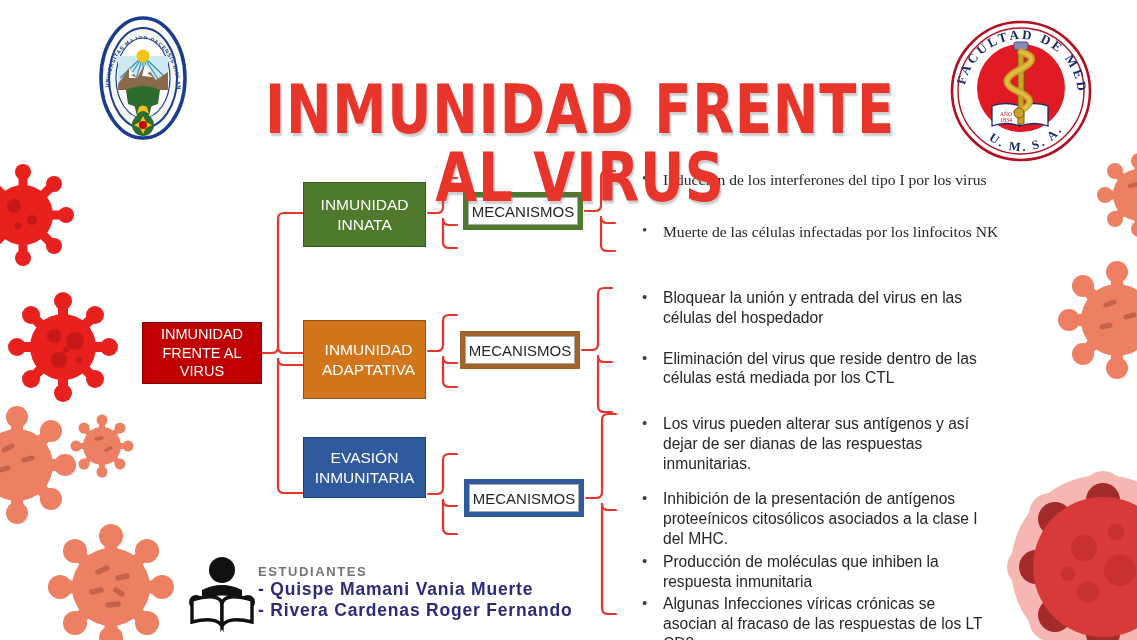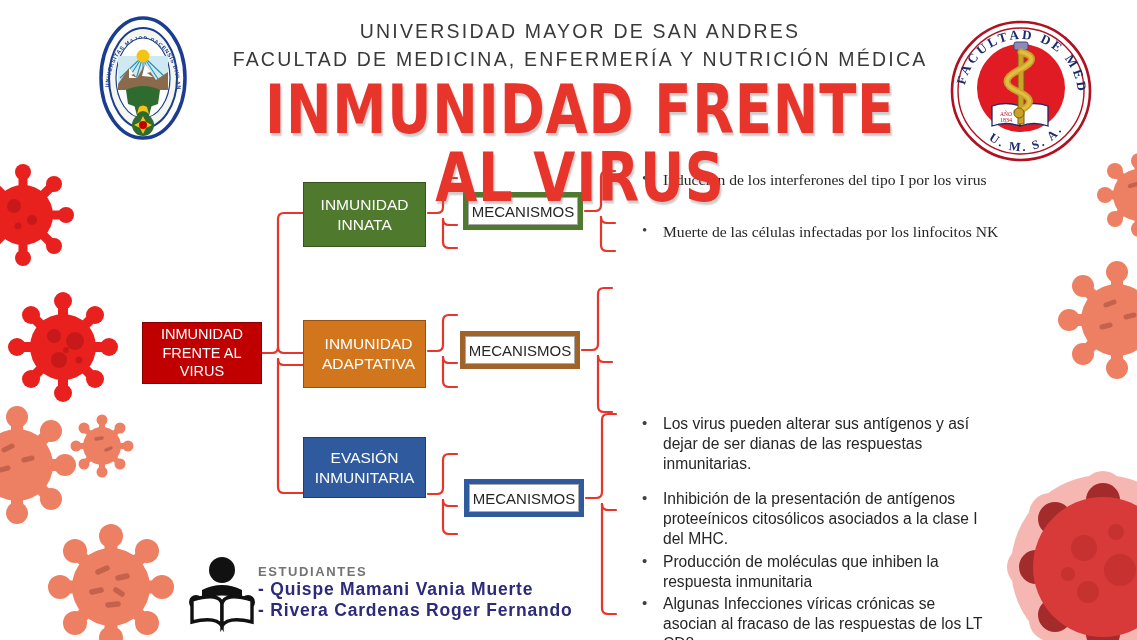--- a/index.html
+++ b/index.html
@@ -52,21 +52,21 @@
     display: flex; align-items: center; justify-content: center;
     text-align: center;
     color: #ffffff;
     font-size: 15.5px;
     line-height: 1.28;
     border: 1px solid rgba(0,0,0,0.30);
     z-index: 2;
   }
   .node-root   { left: 142px; top: 322px; width: 120px; height: 62px; background: #c00000; font-size: 14.5px; }
   .node-innata { left: 303px; top: 182px; width: 123px; height: 65px; background: #4f7a2d; }
-  .node-adapt  { left: 303px; top: 320px; width: 123px; height: 68px; background: #d2761d; padding-left: 8px; }
+  .node-adapt  { left: 303px; top: 320px; width: 123px; height: 79px; background: #d2761d; padding-left: 8px; }
   .node-evasion{ left: 303px; top: 437px; width: 123px; height: 61px; background: #2f5a9e; }
 
   .mech {
     position: absolute;
     display: flex; align-items: center; justify-content: center;
     background: #ffffff;
     color: #262626;
     font-size: 15px;
     z-index: 2;
   }
@@ -435,24 +435,20 @@
 
       <rect x="70" y="28" width="6" height="78" fill="#c9a227" stroke="#7a5f12" stroke-width="1"></rect>
       <rect x="66" y="24" width="14" height="8" rx="2" fill="#8e8ab8" stroke="#4a4875" stroke-width="1"></rect>
 
       <path d="M 73 34 q 22 6 -2 18 q -24 12 0 22 q 22 10 -2 20" fill="none" stroke="#c9a227" stroke-width="7" stroke-linecap="round"></path>
       <path d="M 73 34 q 22 6 -2 18 q -24 12 0 22 q 22 10 -2 20" fill="none" stroke="#e0bd45" stroke-width="3.5" stroke-linecap="round"></path>
       <circle cx="71" cy="95" r="5" fill="#c9a227" stroke="#7a5f12" stroke-width="1"></circle>
     </svg>
   </div>
 
-  <div class="header-text">
-    <div class="uni-line">UNIVERSIDAD MAYOR DE SAN ANDRES</div>
-    <div class="uni-line">FACULTAD DE MEDICINA, ENFERMERÍA Y NUTRICIÓN MÉDICA</div>
-  </div>
   <div class="main-title">INMUNIDAD FRENTE AL VIRUS</div>
 
   <svg class="brackets" width="1137" height="640" viewBox="0 0 1137 640">
     <g fill="none" stroke="#e8352b" stroke-width="2.2" stroke-linecap="round" stroke-linejoin="round">
 
       <path d="M 262 353 h 10 m 0 0 q 6 0 6 -6 v -128 q 0 -6 6 -6 h 19"></path>
       <path d="M 278 347 v -0 m 0 0 q 0 6 6 6 h 19"></path>
       <path d="M 278 359 q 0 6 6 6 h 19"></path>
       <path d="M 278 359 v 128 q 0 6 6 6 h 19"></path>
 
@@ -501,20 +497,26 @@
       <span class="mech-inner">MECANISMOS</span>
     </div>
 
     <div class="bullets grp-1">
       <ul>
         <li>Inducción de los interferones del tipo I por los virus</li>
         <li>Muerte de las células infectadas por los linfocitos NK</li>
       </ul>
     </div>
 
+    <div class="bullets grp-2">
+      <ul>
+        <li>Bloquear la unión y entrada del virus en las células del hospedador</li>
+        <li>Eliminación del virus que reside dentro de las células está mediada por los CTL</li>
+      </ul>
+    </div>
 
     <div class="bullets grp-3">
       <ul>
         <li>Los virus pueden alterar sus antígenos y así dejar de ser dianas de las respuestas inmunitarias.</li>
         <li>Inhibición de  la presentación de antígenos proteeínicos citosólicos asociados a la clase I del MHC.</li>
         <li class="tight">Producción de  moléculas que inhiben la respuesta inmunitaria</li>
         <li class="tight">Algunas Infecciones víricas crónicas se asocian al fracaso de las respuestas de los LT CD8</li>
       </ul>
     </div>
   </div>

